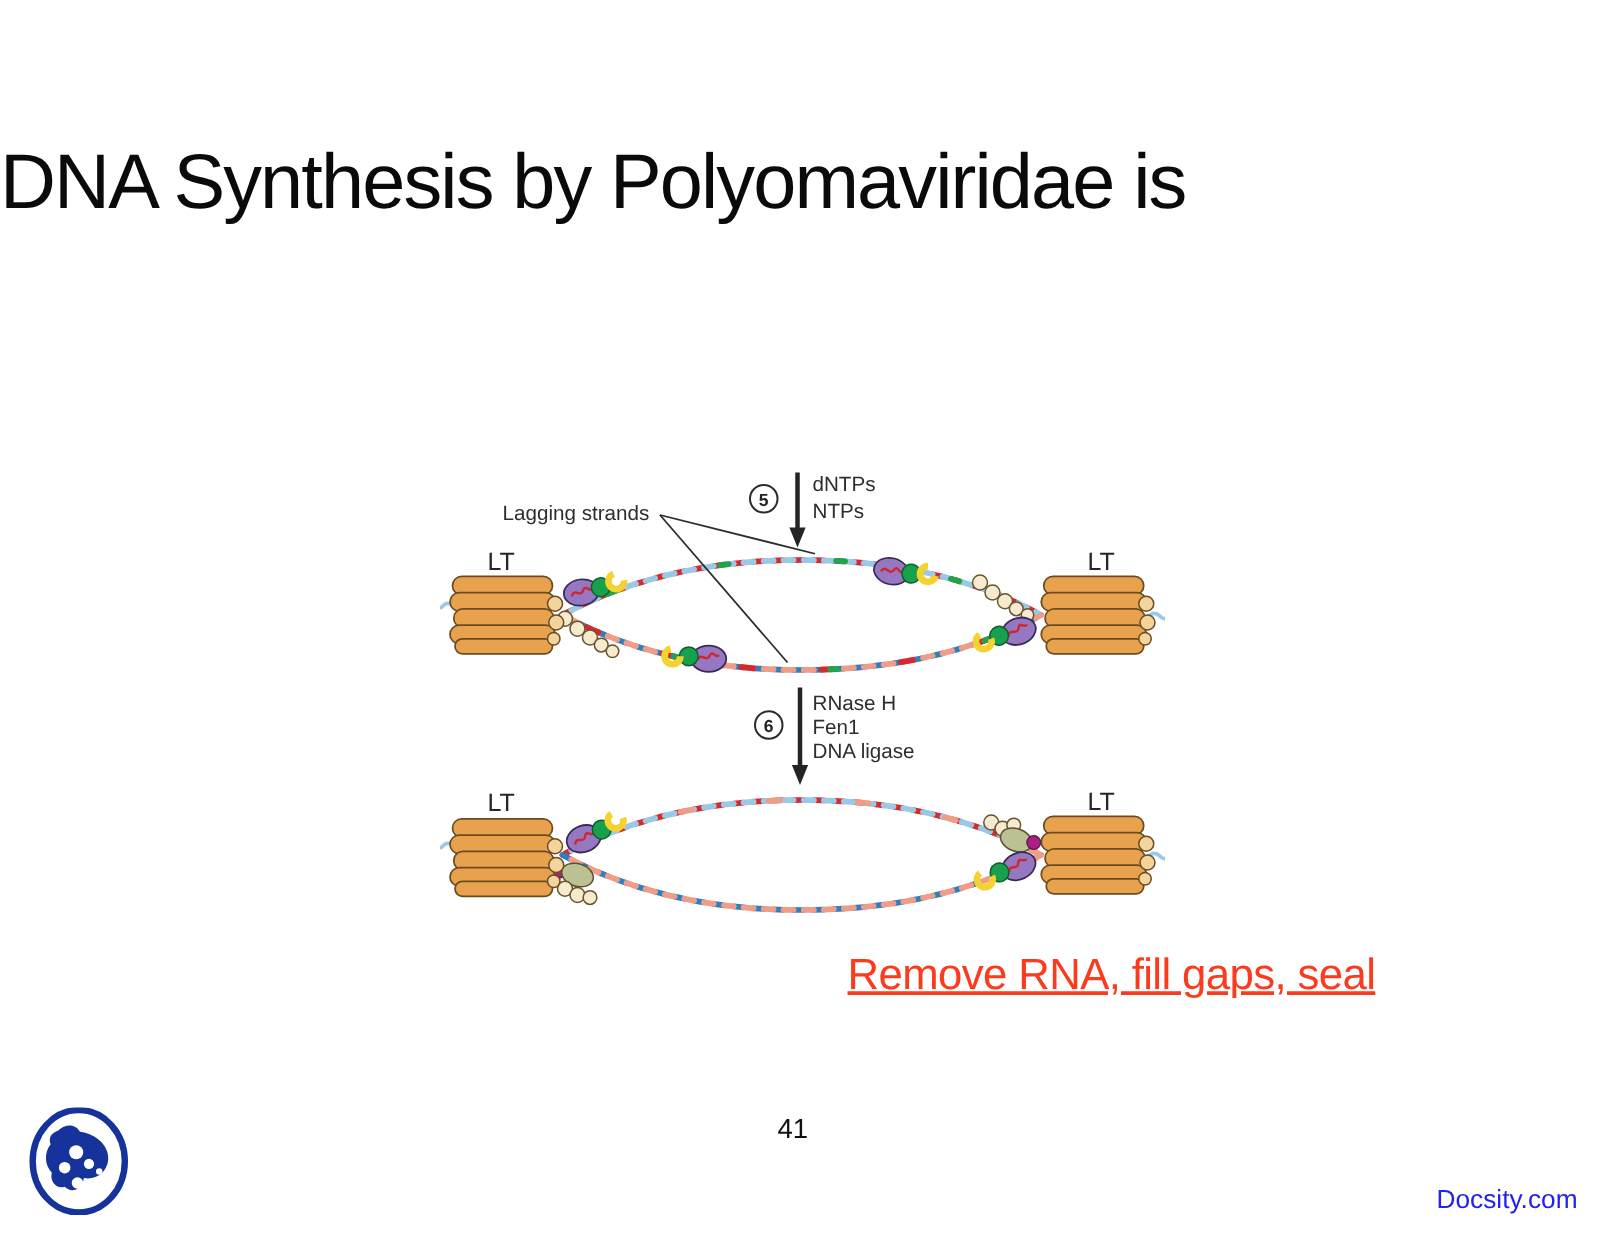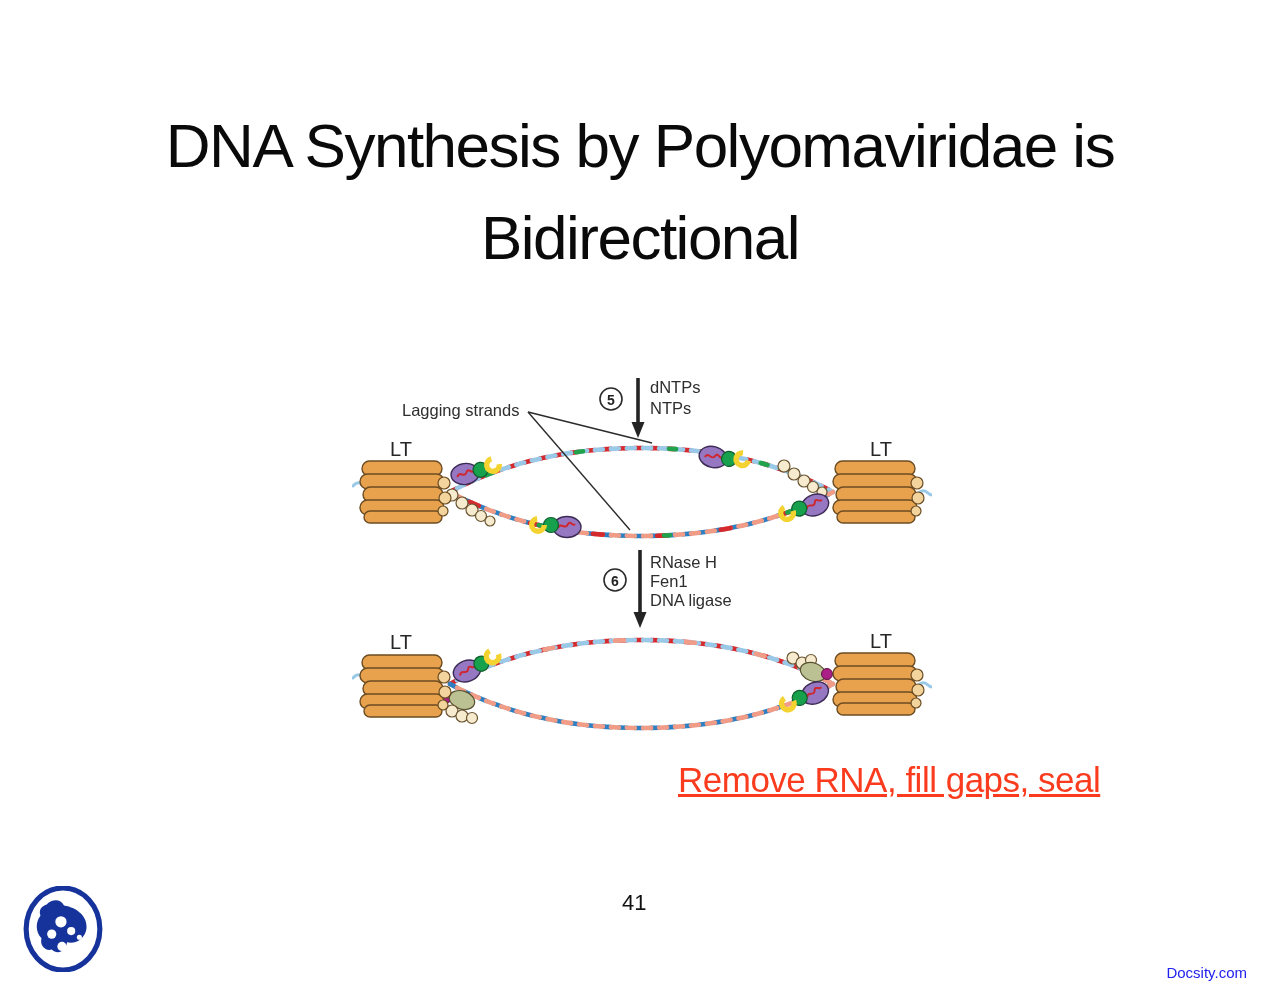--- a/index.html
+++ b/index.html
@@ -4,21 +4,21 @@
 <style>
   html,body{margin:0;padding:0;}
   body{
     width:1280px;height:989px;position:relative;background:#ffffff;overflow:hidden;
     font-family:"Liberation Sans", sans-serif;
   }
   .slide{position:absolute;inset:0;}
 
   
   .title{
-    position:absolute;left:0;right:0;top:100px;text-align:center;
+    position:absolute;left:0;right:0;top:100px;text-align:left;
     color:#0a0a0a;font-size:62px;line-height:92px;letter-spacing:-1.5px;font-weight:400;
   }
 
   
   .diagram{position:absolute;left:352px;top:372px;width:580px;height:390px;}
 
   .duplex{fill:none;stroke-width:4.6;stroke-linecap:round;}
   .sA-red{stroke:var(--strand-red);stroke-dasharray:8 8;}
   .sB-lblue{stroke:var(--strand-light-blue);stroke-dasharray:8 8;stroke-dashoffset:8;}
   .sA-blue{stroke:var(--strand-blue);stroke-dasharray:8 8;}
@@ -48,32 +48,31 @@
   .ptr{stroke:#2b2b2b;stroke-width:1.4;fill:none;}
 
   
   .annotation{
     position:absolute;left:678px;top:760px;font-size:35px;letter-spacing:-0.5px;
     color:var(--annotation);white-space:nowrap;text-decoration:underline;
   }
   .page-number{position:absolute;left:622px;top:890px;font-size:22px;color:#111;}
   .logo{position:absolute;left:20px;top:886px;width:86px;height:86px;}
   .brand{
-    position:absolute;right:33px;top:948px;font-size:15px;color:var(--brand);
-    text-decoration:none;white-space:nowrap;margin-top:16px;
+    position:absolute;right:18px;top:948px;font-size:21px;color:var(--brand);
+    text-decoration:none;white-space:nowrap;
   }
 </style>
 </head>
 <body>
 
 <div class="slide">
 
   <div class="title">
     <div>DNA Synthesis by Polyomaviridae is</div>
-    <div>Bidirectional</div>
   </div>
 
   <svg class="diagram" viewBox="0 0 580 390">
     <defs>
       <path id="b1top" d="M98,120 C150,92 212,76 289,76 C366,76 430,92 481,120"></path>
       <path id="b1bot" d="M98,120 C150,148 212,164 289,164 C366,164 430,148 481,120"></path>
       <path id="b2top" d="M98,312 C150,284 212,268 289,268 C366,268 430,284 481,312"></path>
       <path id="b2bot" d="M98,312 C150,340 212,356 289,356 C366,356 430,340 481,312"></path>
 
       <g id="lt">

